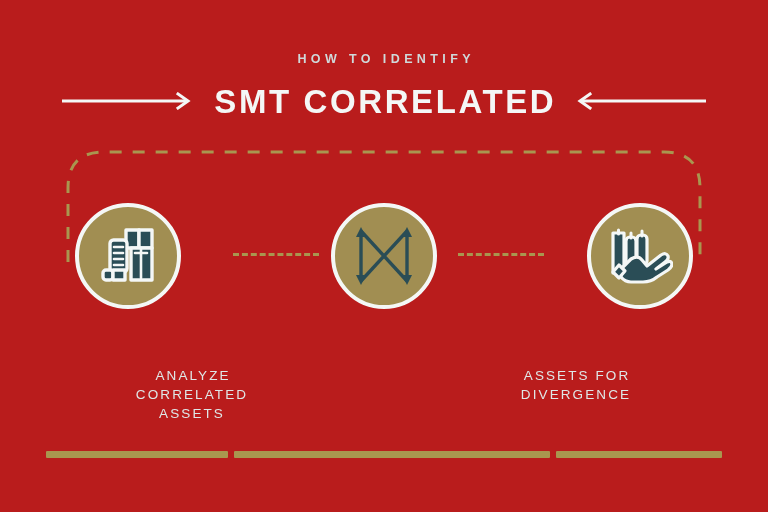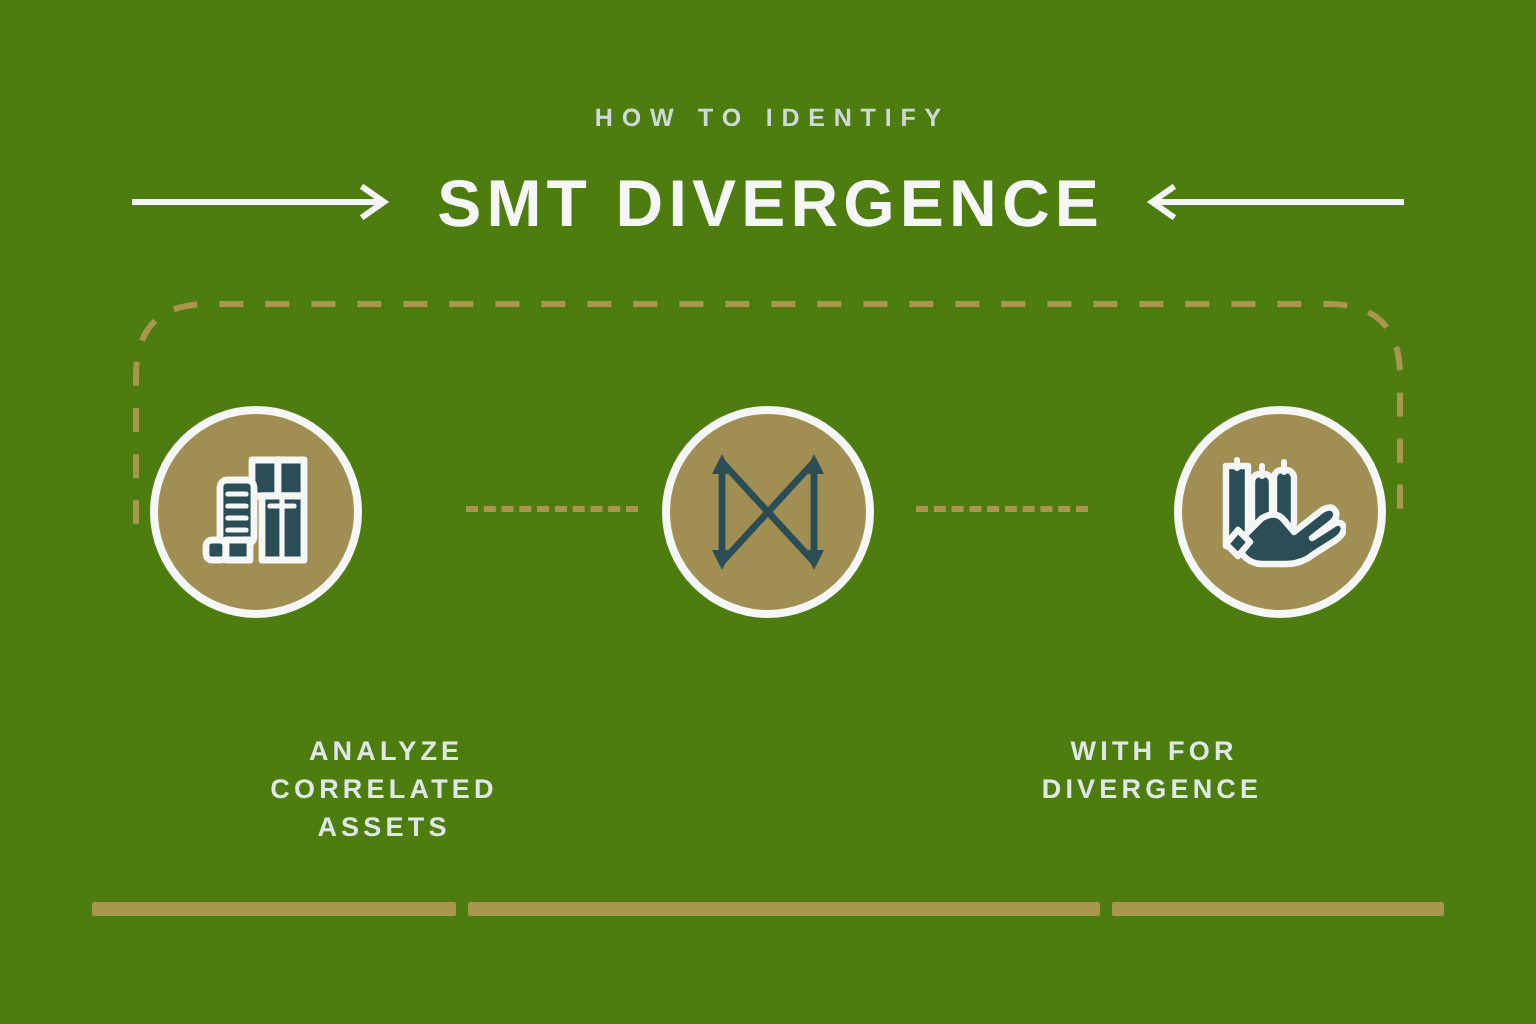--- a/index.html
+++ b/index.html
@@ -9,21 +9,21 @@
   body {
     width: 768px;
     height: 512px;
     overflow: hidden;
     font-family: "Liberation Sans", sans-serif;
   }
   #infographic {
     position: relative;
     width: 768px;
     height: 512px;
-    background: #4d7c0f;
+    background: #b91c1c;
     overflow: hidden;
   }
 
   
   .kicker {
     position: absolute;
     top: 53px;
     left: 0;
     width: 768px;
     text-align: center;
@@ -113,21 +113,21 @@
     top: 366px;
     left: 0;
     width: 768px;
     display: flex;
   }
   .caption {
     flex: 1 1 0;
     text-align: center;
     color: #dfe7e7;
     font-size: 13.5px;
-    font-weight: bold;
+    font-weight: normal;
     letter-spacing: 2.1px;
     text-indent: 2.1px;
     line-height: 19px;
     white-space: pre-line;
   }
 
   
   .bars {
     position: absolute;
     top: 451px;
@@ -154,21 +154,21 @@
   <div class="kicker">HOW TO IDENTIFY</div>
 
   <div class="title-row">
     <span>
       <svg class="arrow-svg" width="132" height="18" viewBox="0 0 132 18">
         <line x1="0" y1="9" x2="124" y2="9" stroke="#f4f7f6" stroke-width="3"></line>
         <polyline points="116,2 126,9 116,16" fill="none" stroke="#f4f7f6" stroke-width="3" stroke-linecap="square"></polyline>
       </svg>
     </span>
 
-    <span class="title-text">SMT DIVERGENCE</span>
+    <span class="title-text">SMT CORRELATED</span>
 
     <span>
       <svg class="arrow-svg" width="132" height="18" viewBox="0 0 132 18">
         <line x1="8" y1="9" x2="132" y2="9" stroke="#f4f7f6" stroke-width="3"></line>
         <polyline points="16,2 6,9 16,16" fill="none" stroke="#f4f7f6" stroke-width="3" stroke-linecap="square"></polyline>
       </svg>
     </span>
   </div>
 
   <svg class="track" width="636" height="112" viewBox="0 0 636 112">
@@ -248,21 +248,21 @@
         </span>
       </div>
     </div>
 
   </div>
 
   <div class="captions">
     <div class="caption">ANALYZE
 CORRELATED
 ASSETS</div>
-    <div class="caption">WITH FOR
+    <div class="caption">ASSETS FOR
 DIVERGENCE</div>
   </div>
 
   <div class="bars">
     <div class="bar b1"></div>
     <div class="bar b2"></div>
     <div class="bar b3"></div>
   </div>
 
 </div>

